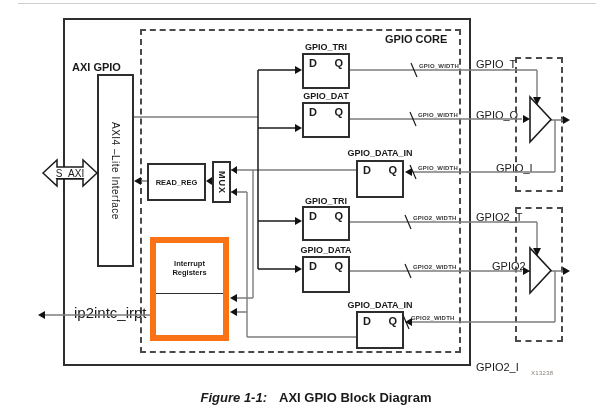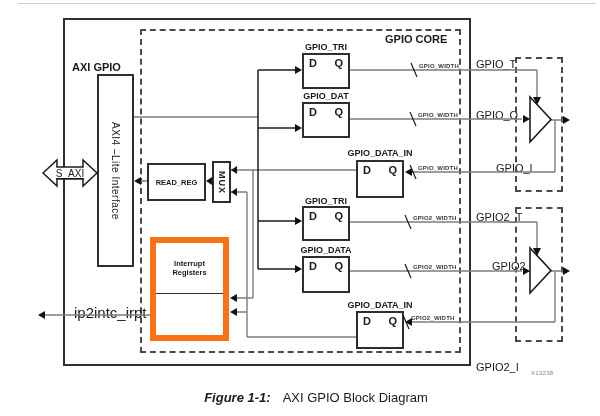--- a/index.html
+++ b/index.html
@@ -24,21 +24,21 @@
   .intcell.top{border-bottom:1.5px solid #2e2e2e;}
   .ff{border:2px solid #2e2e2e;background:#fff;display:flex;justify-content:space-between;
       padding:2px 5px;font-size:11px;font-weight:bold;}
   .ff-label{font-size:9px;font-weight:bold;text-align:center;white-space:nowrap;}
   .port-lbl{font-size:11px;font-weight:normal;white-space:nowrap;}
   .width-lbl{font-size:6px;font-weight:bold;color:#3a3a3a;white-space:nowrap;letter-spacing:.2px;}
   .bufbox{border:2px dashed #4a4a4a;}
   .xid{font-size:6px;color:#8a8078;letter-spacing:.3px;}
   .caption{left:16px;top:390px;width:600px;text-align:center;font-size:13px;white-space:nowrap;}
   .cap-label{font-style:italic;margin-right:12px;font-weight:bold;}
-  .cap-title{font-weight:normal;}
+  .cap-title{font-weight:bold;}
   svg.wires{position:absolute;left:0;top:0;pointer-events:none;}
 </style>
 </head>
 <body>
 
 <div class="stage">
 
   <div class="abs hairline"></div>
 
   <div class="abs outer-box"></div>

